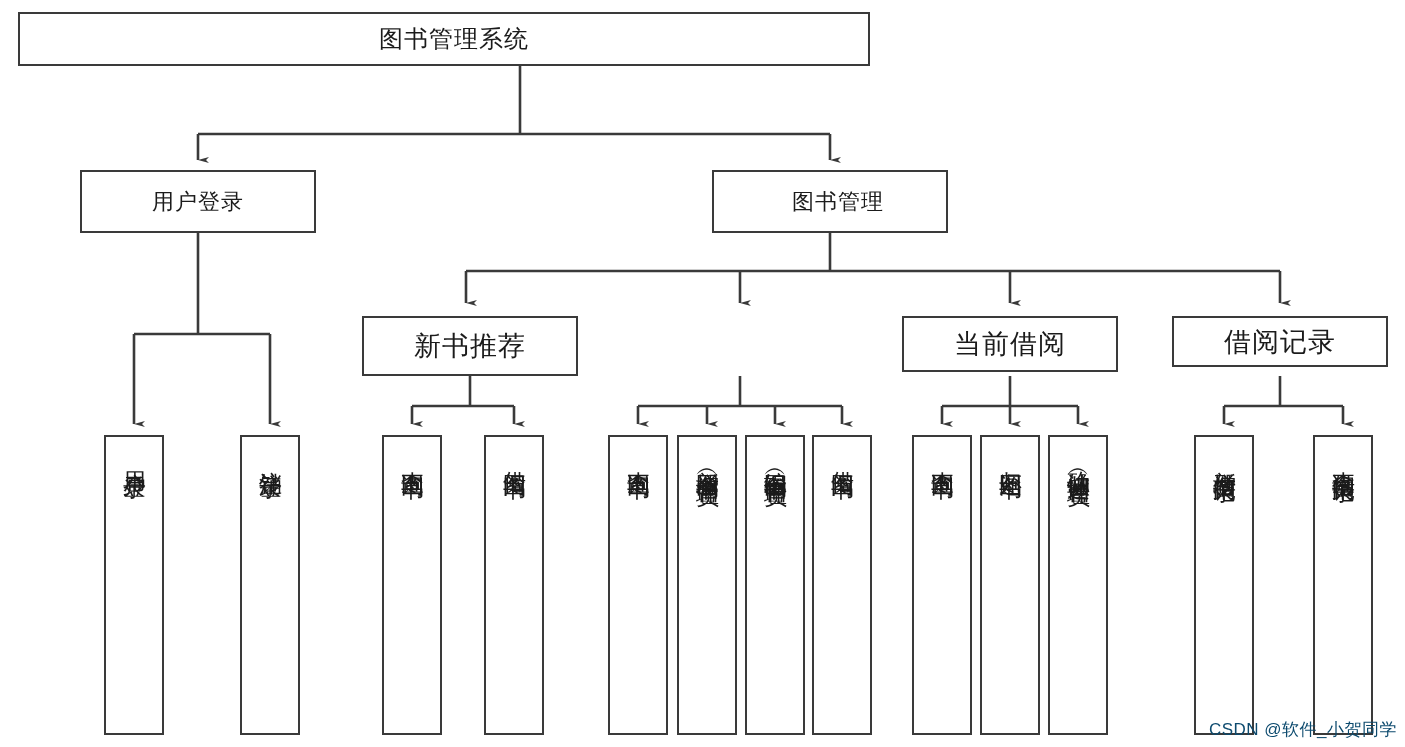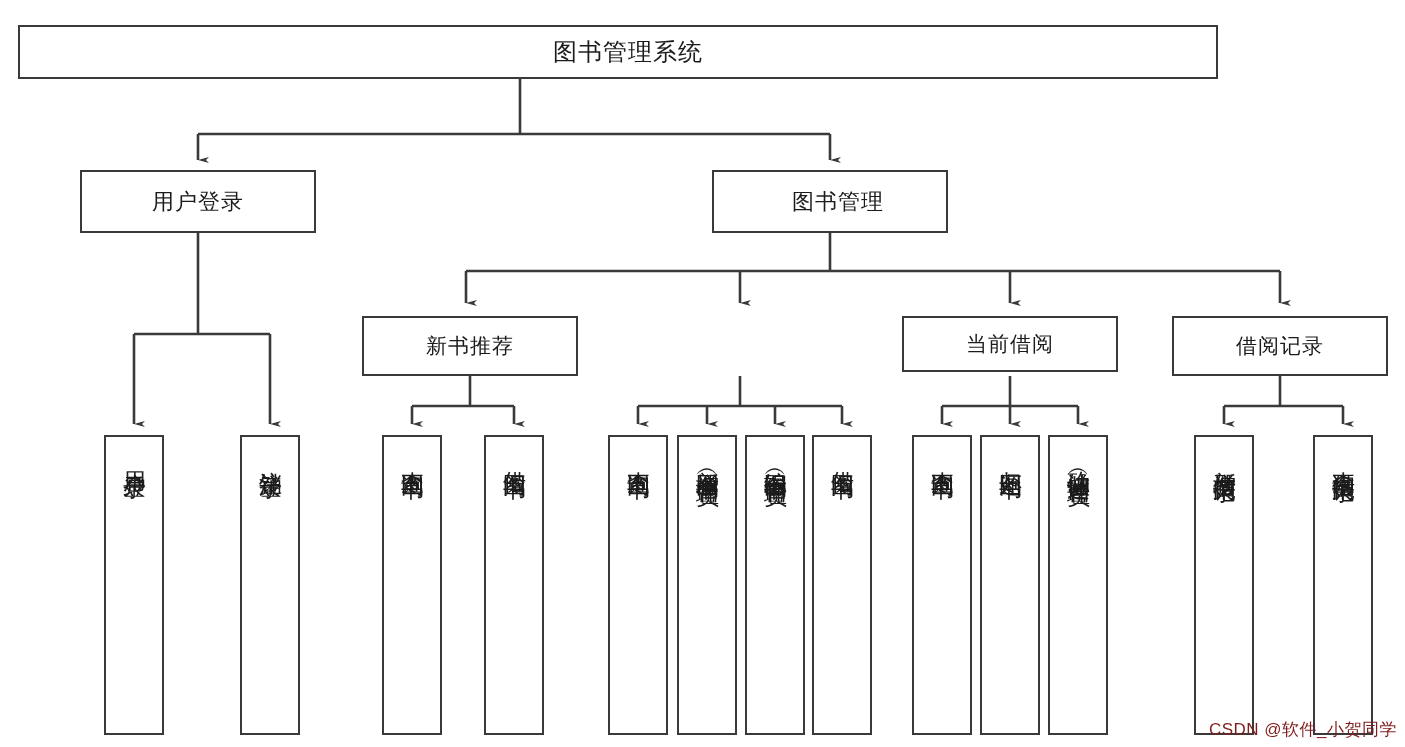--- a/index.html
+++ b/index.html
@@ -37,21 +37,21 @@
   }
   .node.root {
     font-size: 24px;
     letter-spacing: 1px;
   }
   .node.lvl2 {
     font-size: 22px;
     letter-spacing: 1px;
   }
   .node.lvl3 {
-    font-size: 21px;
+    font-size: 27px;
     letter-spacing: 1px;
   }
   .node.leaf {
     align-items: flex-start;
     justify-content: center;
     padding-top: 16px;
   }
   .vtext {
     writing-mode: vertical-rl;
     text-orientation: upright;
@@ -59,21 +59,21 @@
     line-height: 1.12;
     letter-spacing: 2px;
     white-space: nowrap;
     color: #1b1b1b;
   }
   .watermark {
     position: absolute;
     right: 8px;
     bottom: 6px;
     font-size: 17px;
-    color: #7f1d1d;
+    color: #0c4a6e;
     letter-spacing: 0.5px;
     white-space: nowrap;
     pointer-events: none;
   }
 </style>
 </head>
 <body>
 
 <div id="canvas">
 
@@ -120,38 +120,38 @@
       <path d="M1010,406 L1010,424" marker-end="url(#arrow)"></path>
       <path d="M1078,406 L1078,424" marker-end="url(#arrow)"></path>
 
       <path d="M1280,376 L1280,406"></path>
       <path d="M1224,406 L1343,406"></path>
       <path d="M1224,406 L1224,424" marker-end="url(#arrow)"></path>
       <path d="M1343,406 L1343,424" marker-end="url(#arrow)"></path>
     </g>
   </svg>
 
-  <div class="node root" style="left:18px; top:25px; width:1200px; height:54px;padding-left:20px;">
+  <div class="node root" style="left:18px; top:12px; width:852px; height:54px;padding-left:20px;">
     <span>图书管理系统</span>
   </div>
 
   <div class="node lvl2" style="left:80px; top:170px; width:236px; height:63px;">
     <span>用户登录</span>
   </div>
   <div class="node lvl2" style="left:712px; top:170px; width:236px; height:63px;padding-left:16px;">
     <span>图书管理</span>
   </div>
 
   <div class="node lvl3" style="left:362px; top:316px; width:216px; height:60px;">
     <span>新书推荐</span>
   </div>
   <div class="node lvl3" style="left:902px; top:316px; width:216px; height:56px;">
     <span>当前借阅</span>
   </div>
-  <div class="node lvl3" style="left:1172px; top:316px; width:216px; height:60px;">
+  <div class="node lvl3" style="left:1172px; top:316px; width:216px; height:51px;">
     <span>借阅记录</span>
   </div>
 
   <div class="node leaf" style="left:104px; top:435px; width:60px; height:300px;">
     <span class="vtext">用户登录</span>
   </div>
   <div class="node leaf" style="left:240px; top:435px; width:60px; height:300px;">
     <span class="vtext">注销登录</span>
   </div>
 

